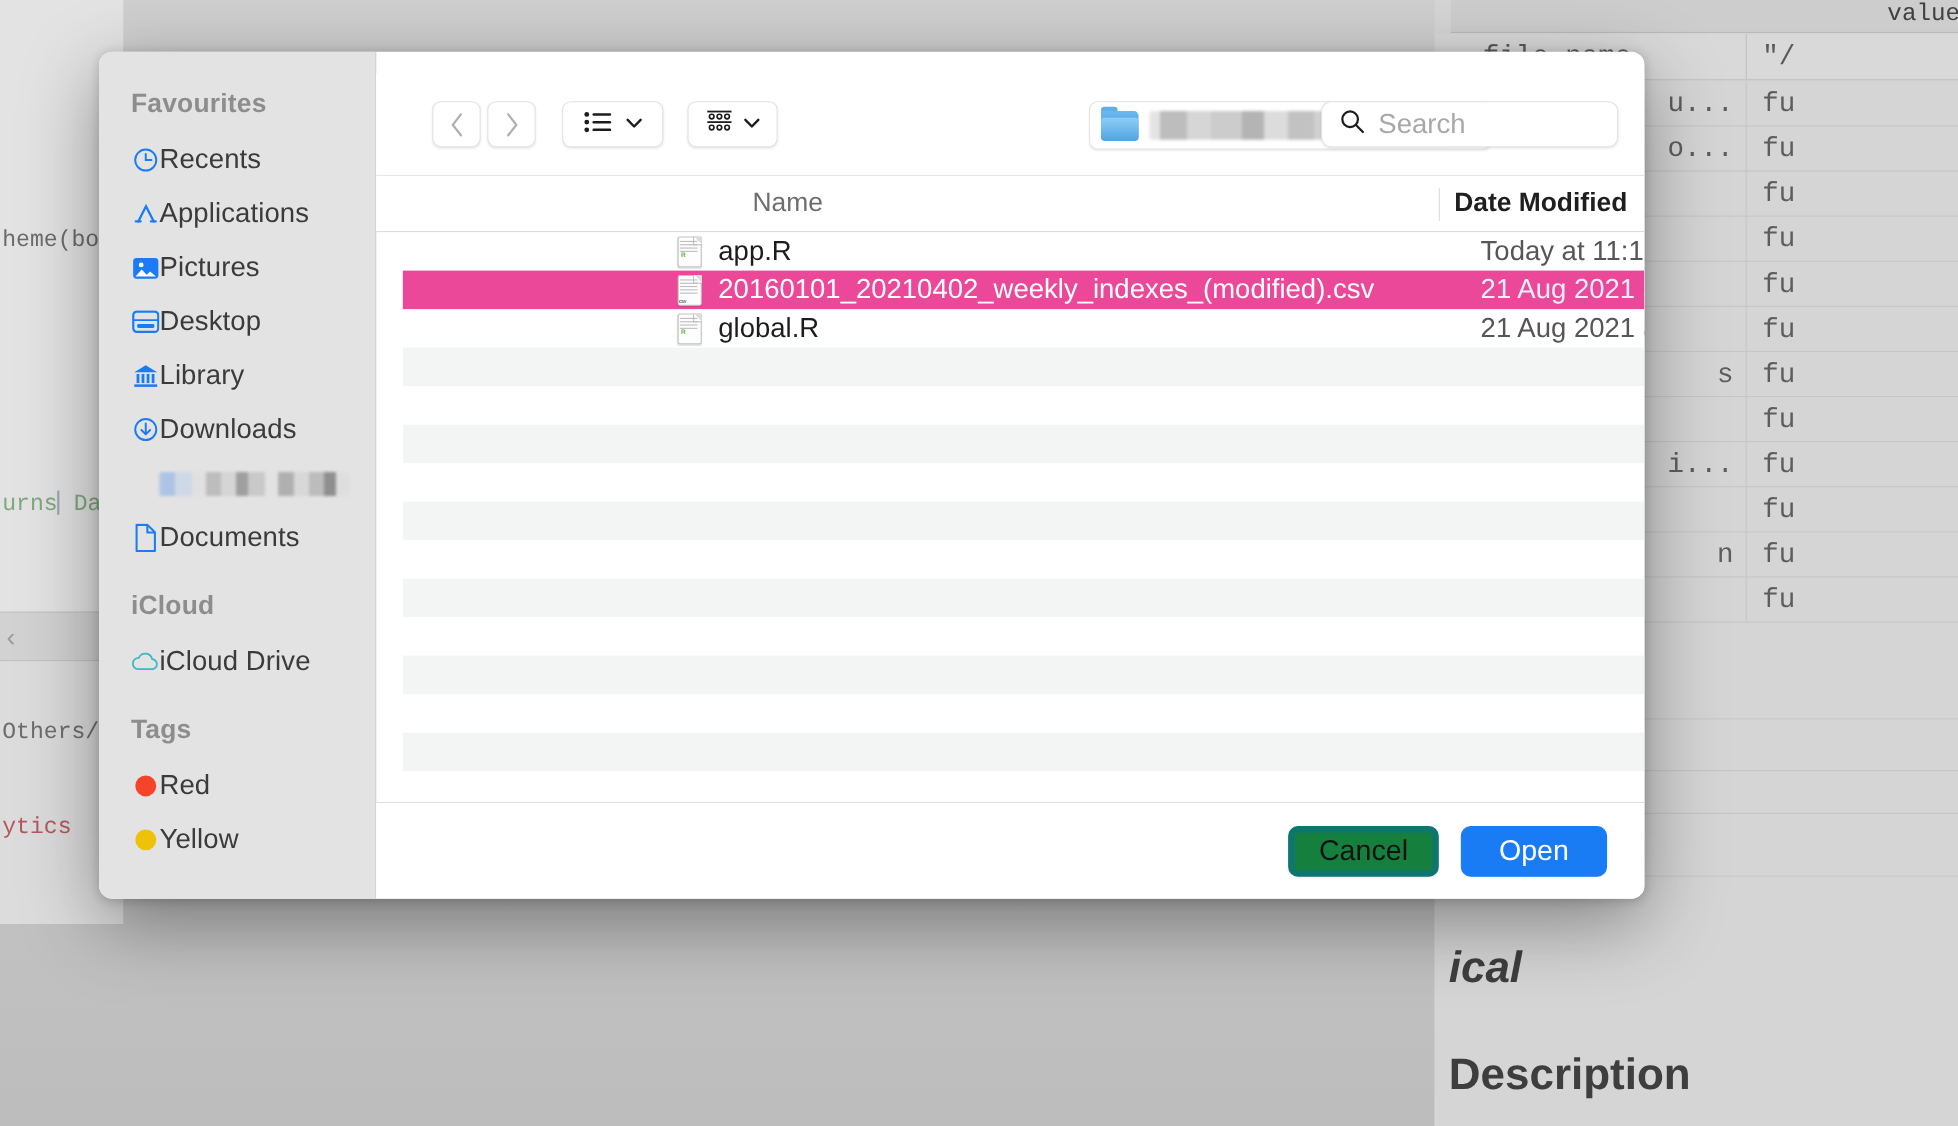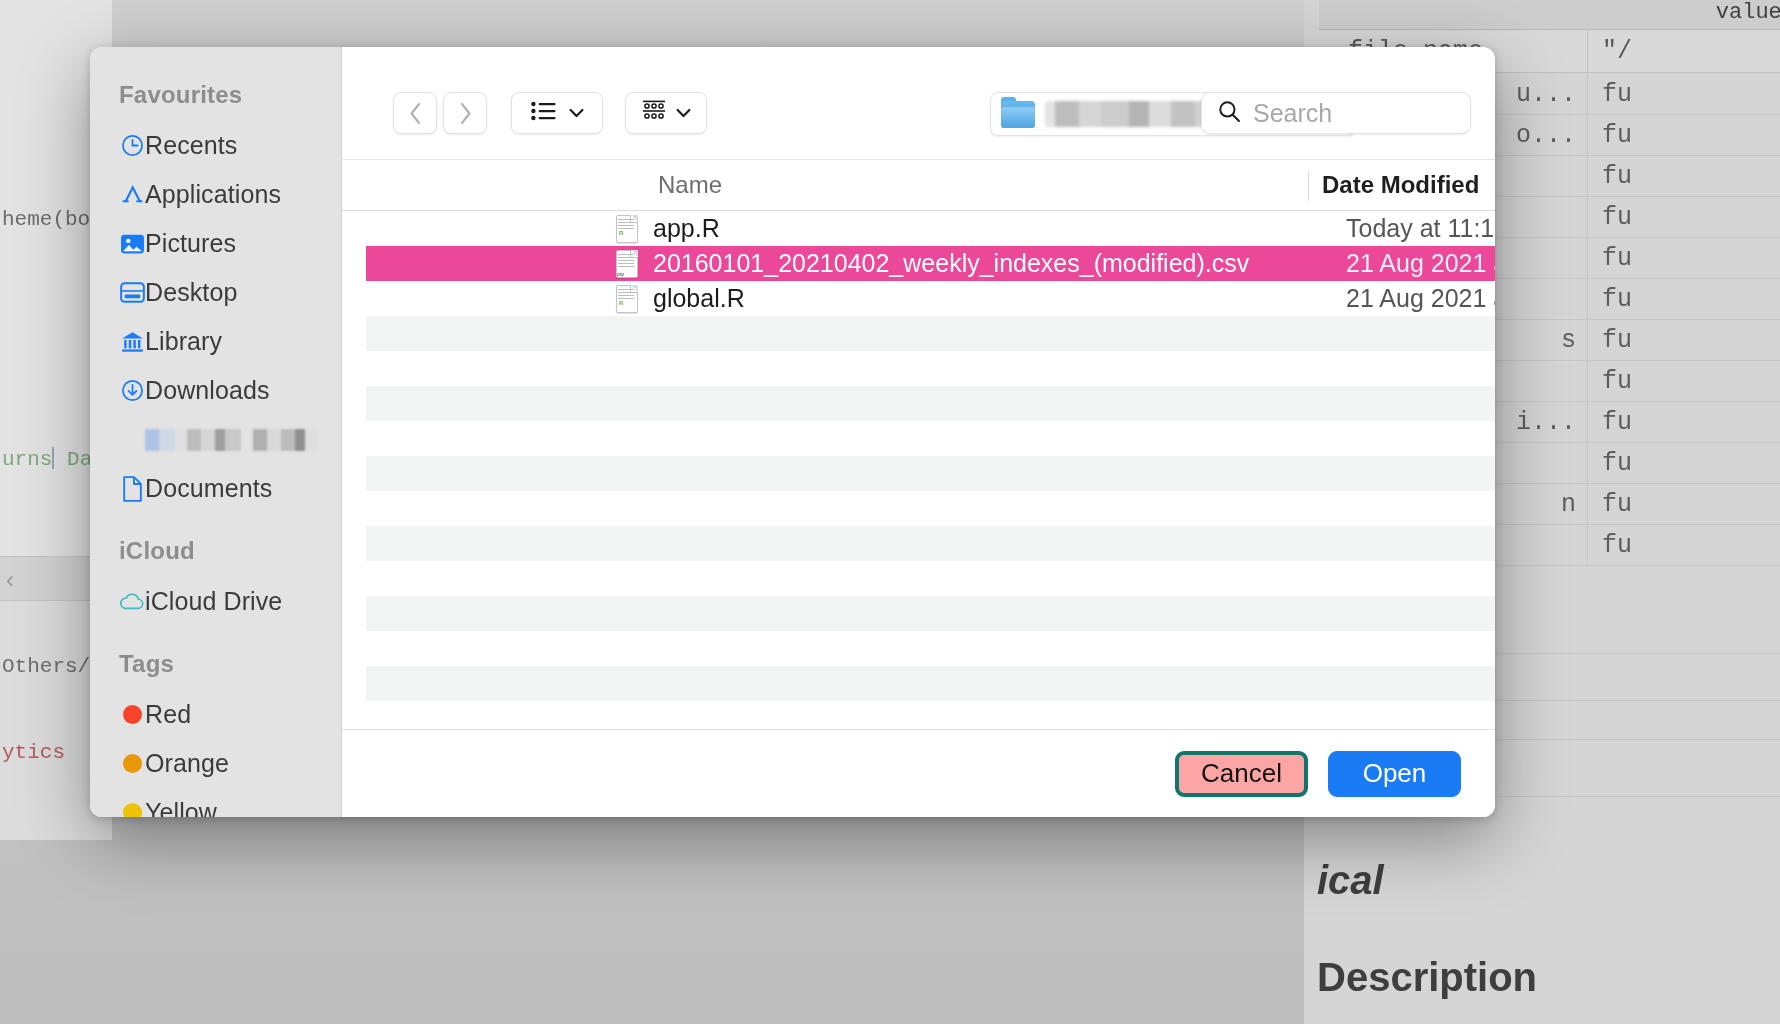--- a/index.html
+++ b/index.html
@@ -190,21 +190,21 @@
   }
   .searchbox .ph { font-size: 25px; color: #a8a8a8; }
 
   
   #colhead {
     height: 52px; flex: 0 0 52px;
     border-top: 1px solid #e6e6e6; border-bottom: 1px solid #dcdcdc;
     display: flex; align-items: center; position: relative; background: #fff;
   }
   #colhead .ch { font-size: 24px; color: #6e6e6e; }
-  #colhead .ch-name { position: absolute; left: 316px; }
+  #colhead .ch-name { position: absolute; left: 342px; }
   #colhead .ch-date { position: absolute; left: 980px; font-weight: bold; color: #1f1f1f; }
   #colhead .divider { position: absolute; top: 11px; height: 30px; width: 1px; background: #dcdcdc; }
   #colhead .d1 { left: 966px; }
 
   
   #filelist { flex: 1; overflow: hidden; background: #fff; margin-left: 24px; }
   .frow {
     height: 35px; display: flex; align-items: center; position: relative;
     font-size: 25px; color: #1c1c1c; cursor: default;
   }
@@ -237,21 +237,21 @@
   #footer {
     height: 88px; flex: 0 0 88px;
     border-top: 1px solid #e0e0e0; background: #fff;
     display: flex; align-items: center; justify-content: flex-end;
     padding-right: 34px; gap: 20px;
   }
   .btn {
     height: 46px; border-radius: 9px; font-size: 26px;
     display: flex; align-items: center; justify-content: center; cursor: default;
   }
-  .btn-cancel { min-width: 133px; padding: 0 22px; background: #fca5a5; color: #121212; border: 4px solid #0f766e; box-shadow: 0 1px 2px rgba(0,0,0,.08); }
+  .btn-cancel { min-width: 133px; padding: 0 22px; background: #15803d; color: #121212; border: 6px solid #0f766e; box-shadow: 0 1px 2px rgba(0,0,0,.08); }
   .btn-open { min-width: 133px; padding: 0 22px; background: #1a7cf5; color: #fff; border: 1px solid #1a7cf5; }
 </style>
 </head>
 <body>
 
 <div id="backdrop">
 
   <div class="bg-editor">
     <div class="ln" style="height:40px"></div>
     <div class="ln">heme(bo</div>
@@ -444,26 +444,20 @@
     </div>
 
     <div class="side-gap"></div>
     <div class="side-head">Tags</div>
 
     <div class="side-item">
       <span class="side-ico">
           <span class="dot" style="background:#f5442a"></span>
         </span>
       <span class="lbl">Red</span>
-    </div>
-    <div class="side-item">
-      <span class="side-ico">
-          <span class="dot" style="background:#e89807"></span>
-        </span>
-      <span class="lbl">Orange</span>
     </div>
     <div class="side-item">
       <span class="side-ico">
           <span class="dot" style="background:#edc209"></span>
         </span>
       <span class="lbl">Yellow</span>
     </div>
 
   </div>
 

